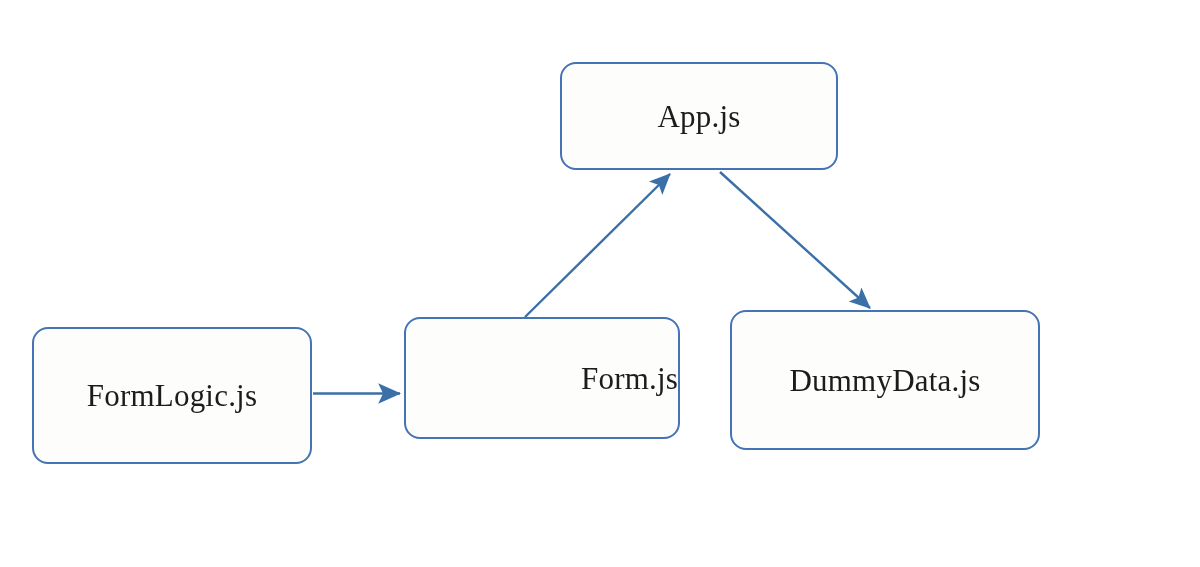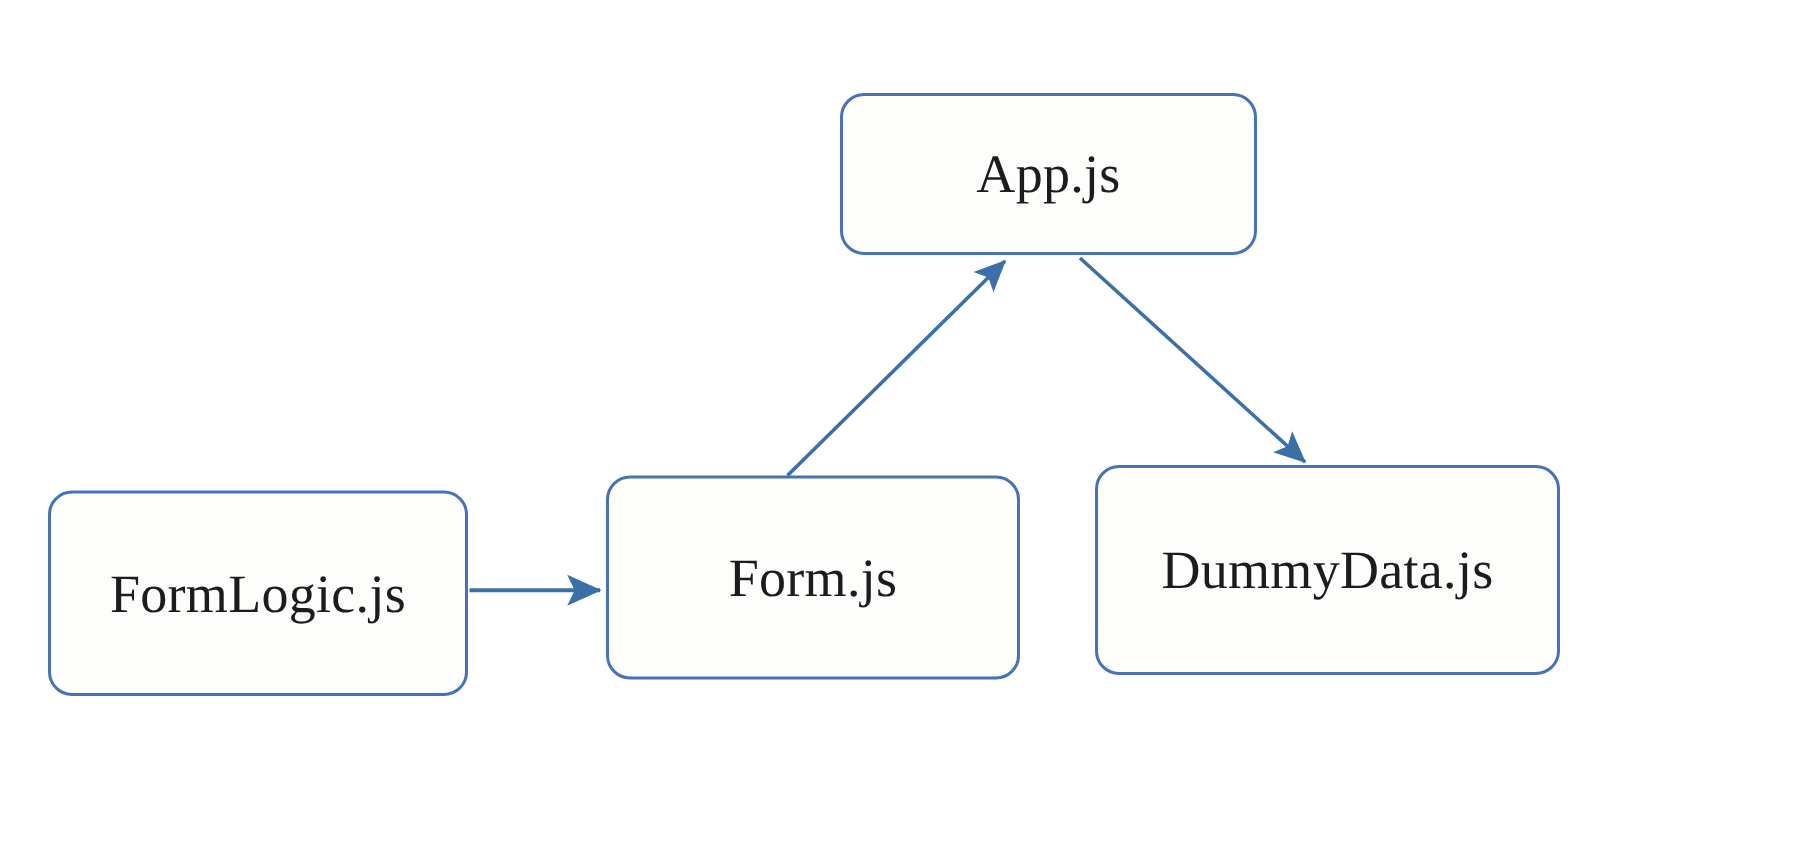--- a/index.html
+++ b/index.html
@@ -31,30 +31,30 @@
     border: 2px solid #4573b5;
     border-radius: 16px;
     background: #fdfdfb;
     display: flex;
     align-items: center;
     justify-content: center;
     z-index: 2;
   }
   .node-label {
     font-family: "Liberation Serif", serif;
-    font-size: 36px;
+    font-size: 31px;
     line-height: 1;
     color: #1c1c1c;
     letter-spacing: 0.2px;
     white-space: nowrap;
     user-select: none;
   }
   #node-app      { left: 560px; top: 62px;  width: 278px; height: 108px; }
   #node-formlogic{ left: 32px;  top: 327px; width: 280px; height: 137px; }
-  #node-form     { left: 404px; top: 317px; width: 276px; height: 136px; }
+  #node-form     { left: 404px; top: 317px; width: 276px; height: 122px; justify-content: flex-end; }
   #node-dummy    { left: 730px; top: 310px; width: 310px; height: 140px; }
 </style>
 </head>
 <body>
 
 <div id="canvas">
 
   <svg id="edge-layer" viewBox="0 0 1200 567" width="1200" height="567" xmlns="http://www.w3.org/2000/svg">
     <defs>
       <marker id="arrowhead" markerWidth="9" markerHeight="9" refX="8.4" refY="4.5" orient="auto" markerUnits="strokeWidth">

